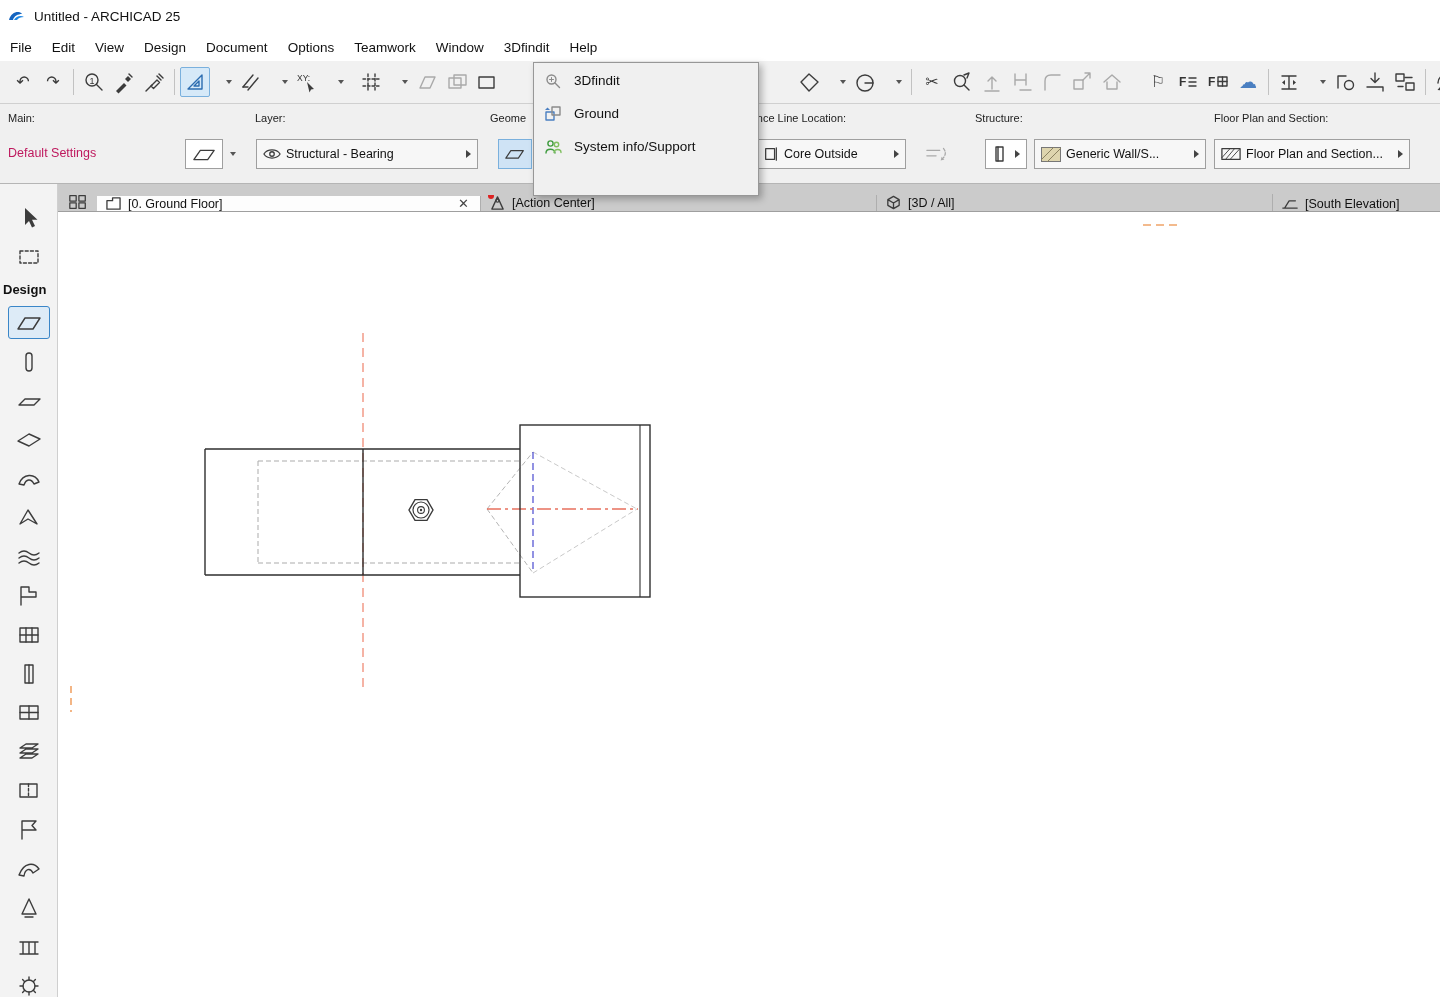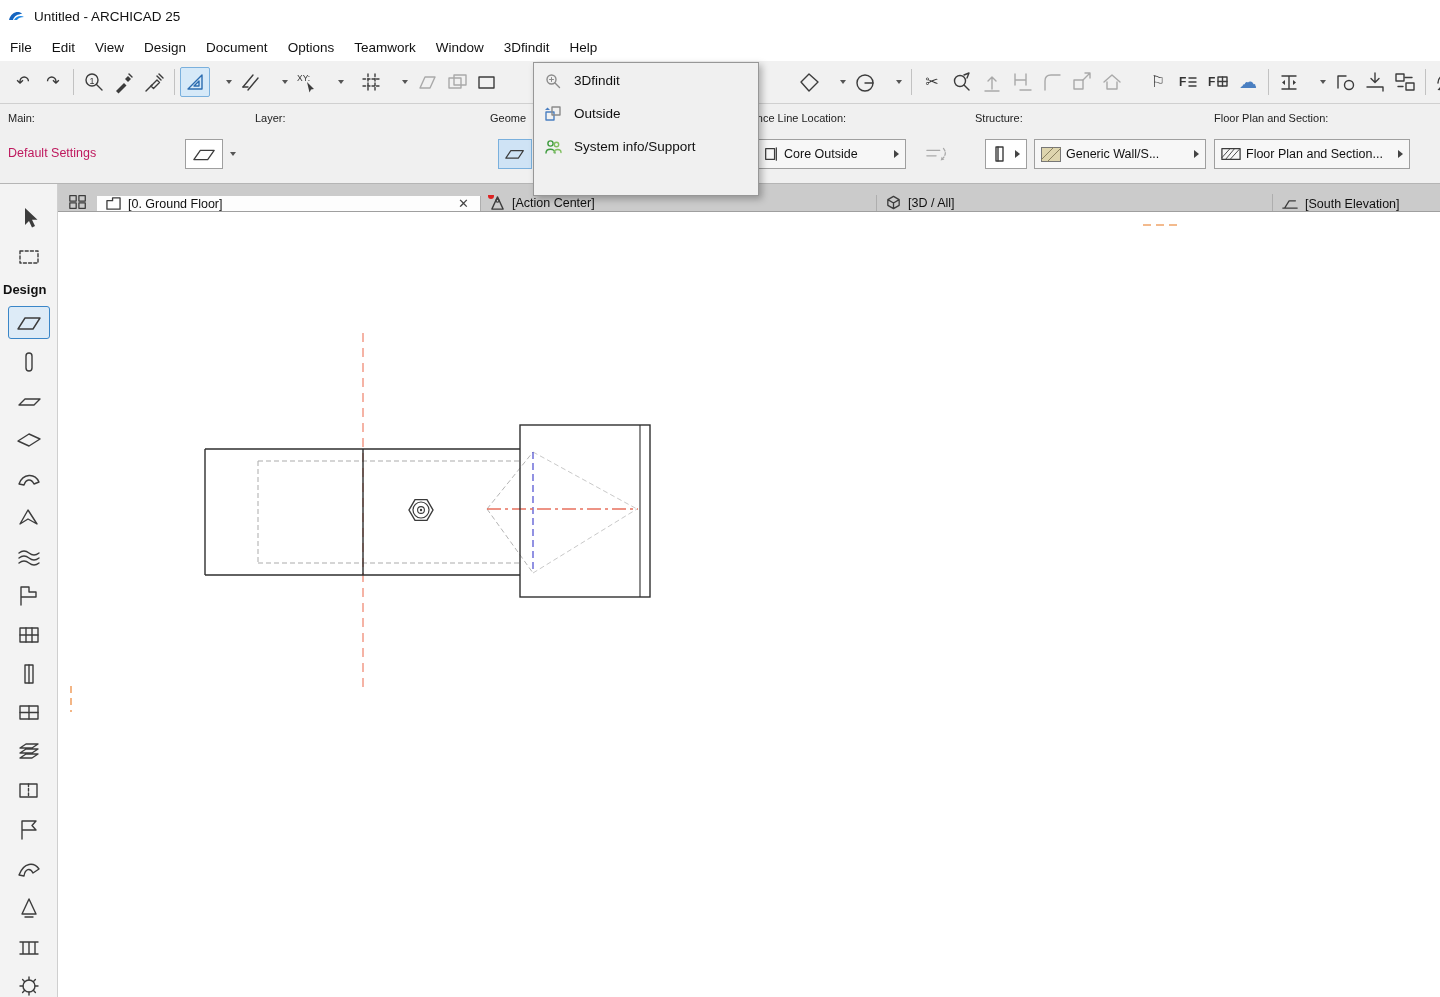--- a/index.html
+++ b/index.html
@@ -318,20 +318,28 @@
 
   <span class="ibtext" style="left:8px">Default Settings</span>
 
   <div class="field" style="left:185px;width:38px;background:#fff">
     <svg class="icon" width="24" height="20" viewBox="0 0 26 20">
       <polygon points="2,16 9,6 24,6 17,16"></polygon>
     </svg>
   </div>
   <span class="caretd" style="position:absolute;left:228px;top:48px"></span>
 
+  <div class="field" style="left:256px;width:222px">
+    <svg class="icon" width="18" height="14" viewBox="0 0 20 14">
+      <path d="M1,7 C5,1 15,1 19,7 C15,13 5,13 1,7 Z"></path>
+        <circle cx="10" cy="7" r="2.5"></circle>
+    </svg>
+    <span class="lbl">Structural - Bearing</span>
+    <span class="caretr"></span>
+  </div>
 
   <div class="field selblue" style="left:498px;width:34px">
     <svg class="icon" width="22" height="16" viewBox="0 0 24 16">
       <polygon points="1,13 7,4 22,4 16,13"></polygon>
     </svg>
   </div>
 
   <div class="field" style="left:756px;width:150px">
     <svg class="icon" width="16" height="16" viewBox="0 0 18 18">
       <rect x="3" y="3" width="10" height="12"></rect>
@@ -568,21 +576,21 @@
       <path d="M5.5,7.5 h4 M7.5,5.5 v4" stroke="#8a8a8a" stroke-width="1"></path>
     </svg>
     <span>3Dfindit</span>
   </div>
   <div class="ctx-item">
     <svg class="icon" width="18" height="18" viewBox="0 0 18 18">
       <rect x="2" y="7" width="8" height="8" stroke="#4a7fc1"></rect>
         <rect x="8" y="2" width="8" height="8" stroke="#8a8a8a"></rect>
       <path class="f" style="fill:#4a7fc1" d="M1,5 l2.5,-2.5 2.5,2.5 Z"></path>
     </svg>
-    <span>Outside</span>
+    <span>Ground</span>
   </div>
   <div class="ctx-item">
     <svg class="icon" width="18" height="18" viewBox="0 0 18 18">
       <circle cx="6.5" cy="5.5" r="2.6" stroke="#3f9b3f"></circle>
         <path d="M2,15 c0,-5 9,-5 9,0" stroke="#3f9b3f"></path>
       <circle cx="12.5" cy="6.5" r="2.2" stroke="#7fbf5f"></circle>
         <path d="M10,14.5 c0.5,-4 7,-4 7,0" stroke="#7fbf5f"></path>
     </svg>
     <span>System info/Support</span>
   </div>

